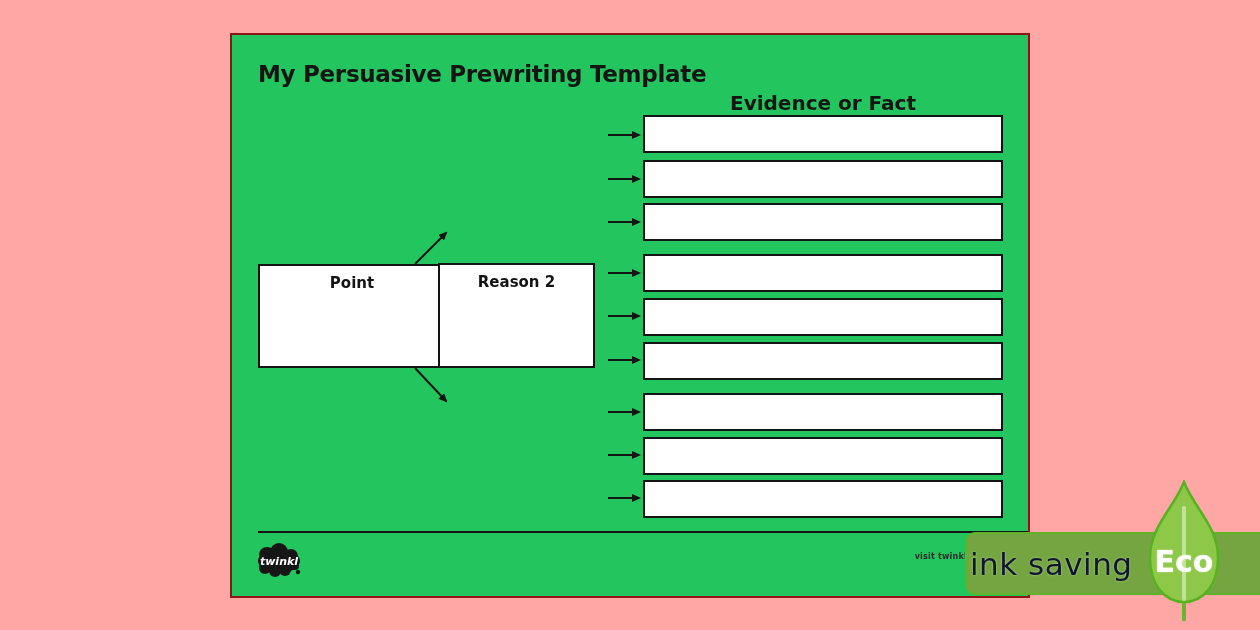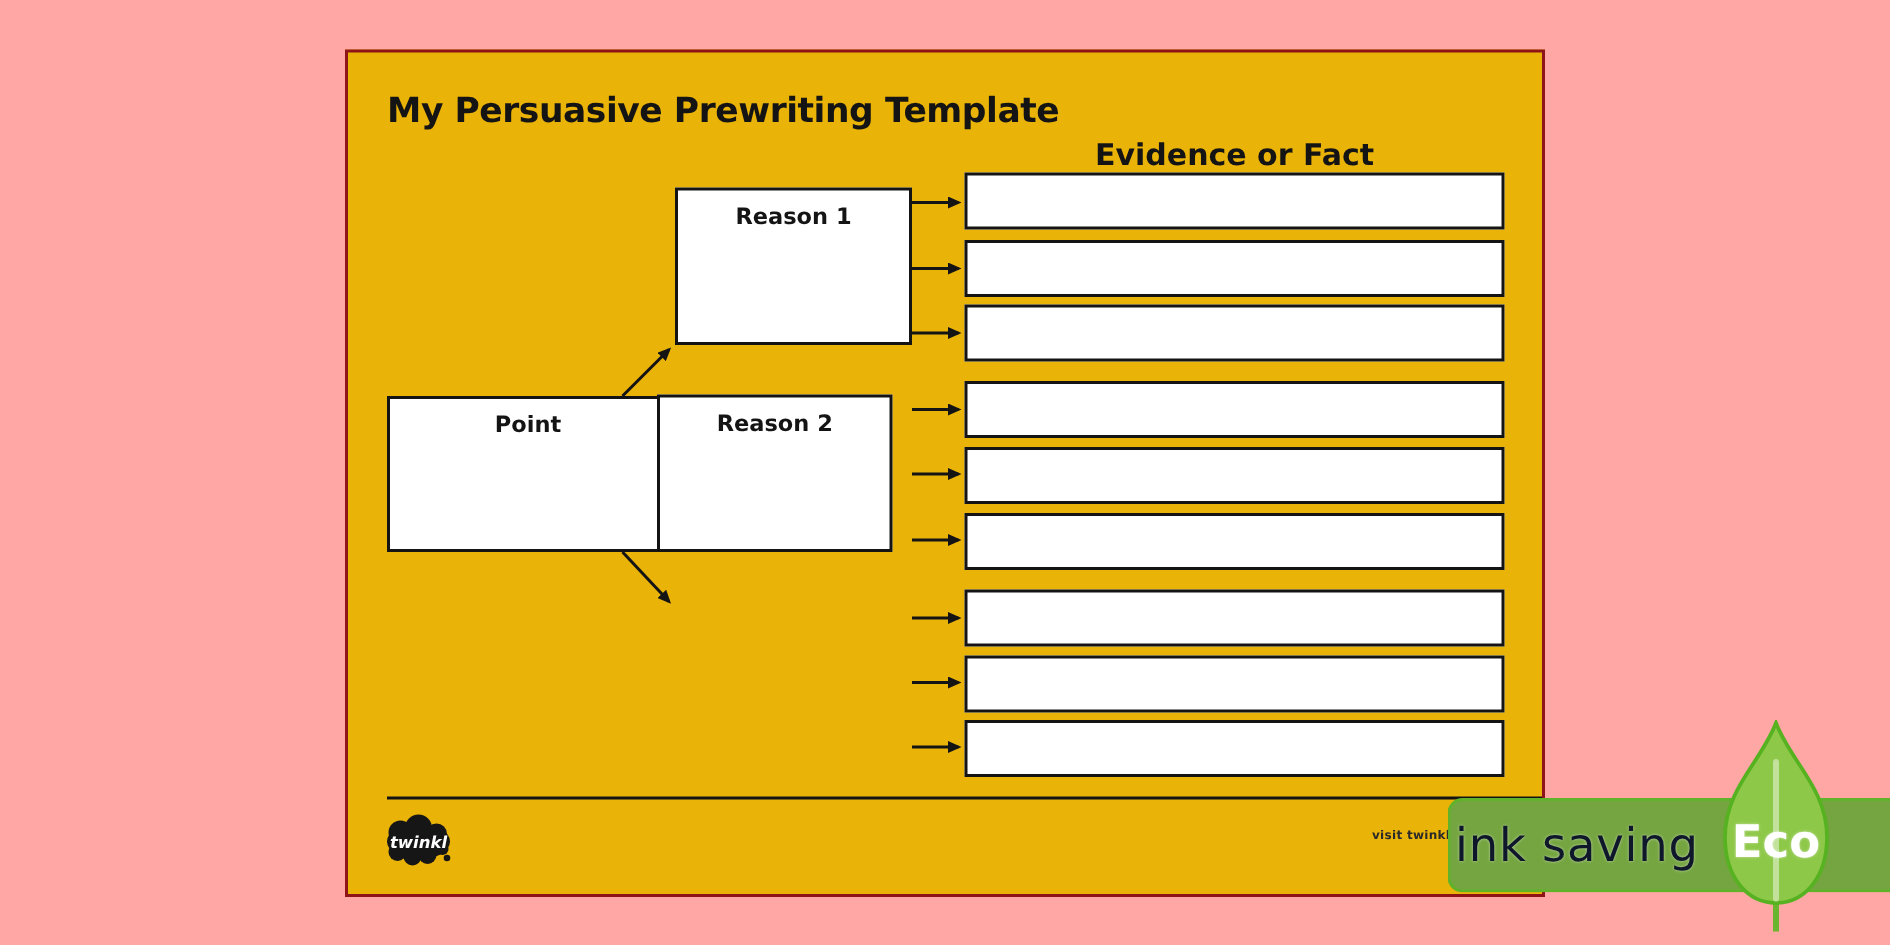--- a/index.html
+++ b/index.html
@@ -5,21 +5,21 @@
   * { margin:0; padding:0; box-sizing:border-box; }
   html,body { width:1260px; height:630px; overflow:hidden; }
   body {
     background:#ffa7a5;
     font-family:"DejaVu Sans","Liberation Sans",sans-serif;
     position:relative;
   }
   .page {
     position:absolute; left:230px; top:33px;
     width:800px; height:565px;
-    background:#eab308;
+    background:#22c55e;
     border:2px solid #8e1418;
     z-index:1;
   }
   .page-inner { position:absolute; inset:0; }
   .doc-title {
     position:absolute; left:26px; top:26px;
     font-size:23px; font-weight:bold; color:#141414;
     letter-spacing:-0.3px; white-space:nowrap;
   }
   .evidence-header {
@@ -113,23 +113,20 @@
         <line x1="376" y1="325" x2="407" y2="325"></line>
         <line x1="376" y1="377" x2="407" y2="377"></line>
         <line x1="376" y1="420" x2="407" y2="420"></line>
         <line x1="376" y1="463" x2="407" y2="463"></line>
       </g>
     </svg>
 
     <div class="node-box box-point">
       <span>Point</span>
     </div>
-    <div class="node-box box-r1">
-      <span>Reason 1</span>
-    </div>
     <div class="node-box box-r2">
       <span>Reason 2</span>
     </div>
 
     <div class="evidence-box ev-0"></div>
     <div class="evidence-box ev-1"></div>
     <div class="evidence-box ev-2"></div>
     <div class="evidence-box ev-3"></div>
     <div class="evidence-box ev-4"></div>
     <div class="evidence-box ev-5"></div>

